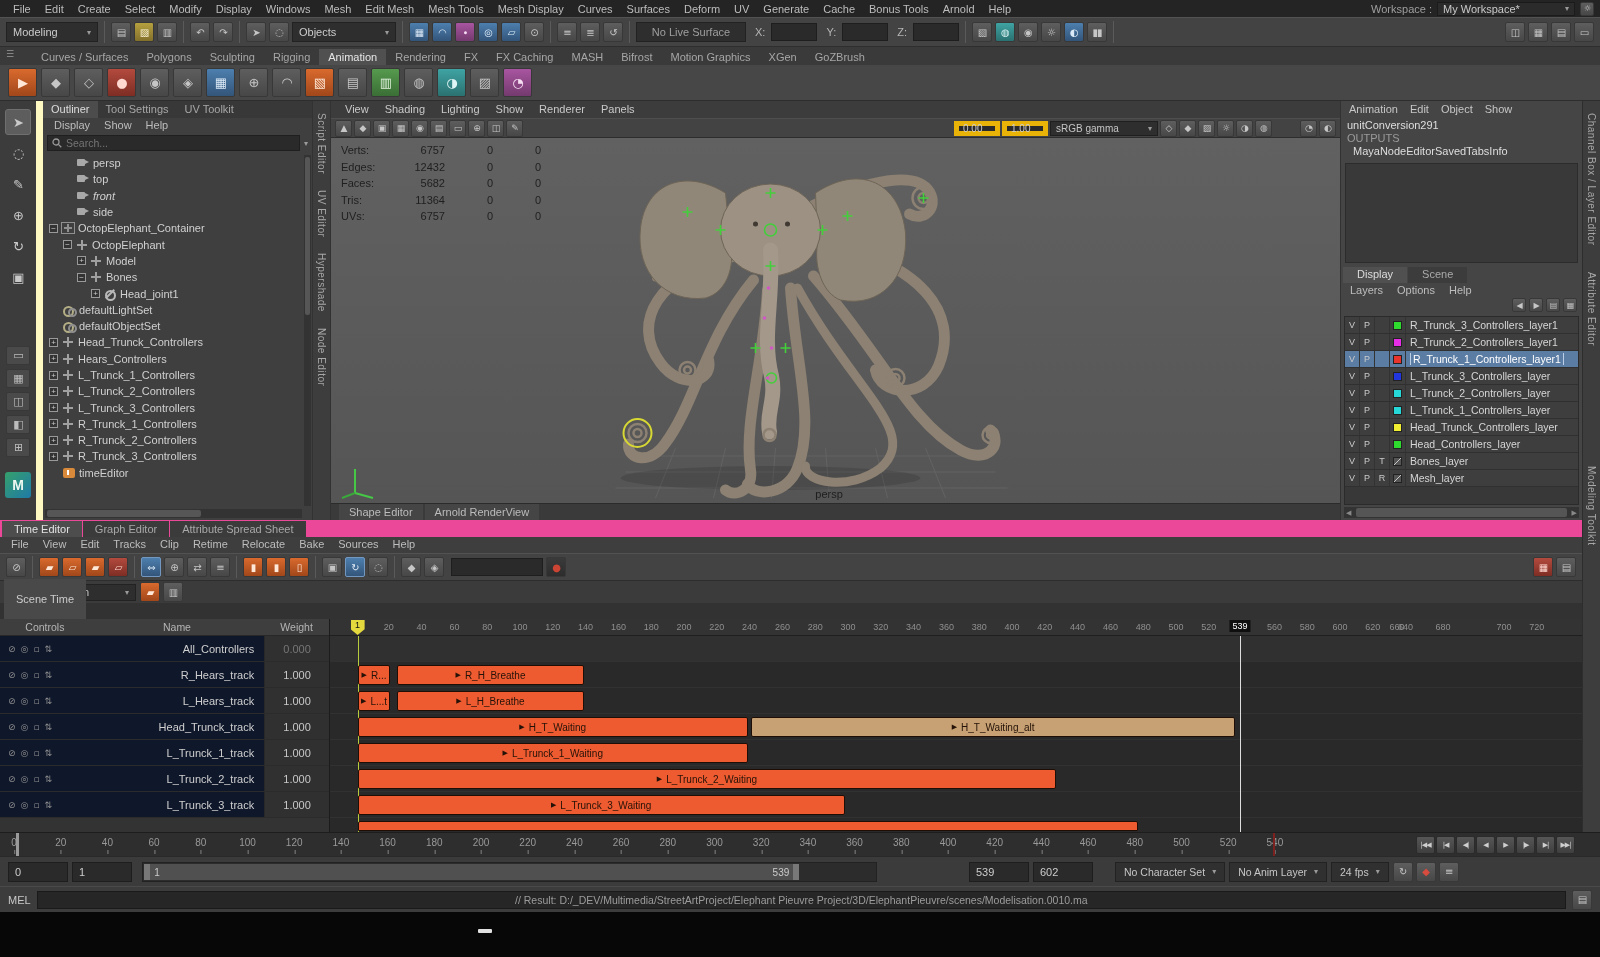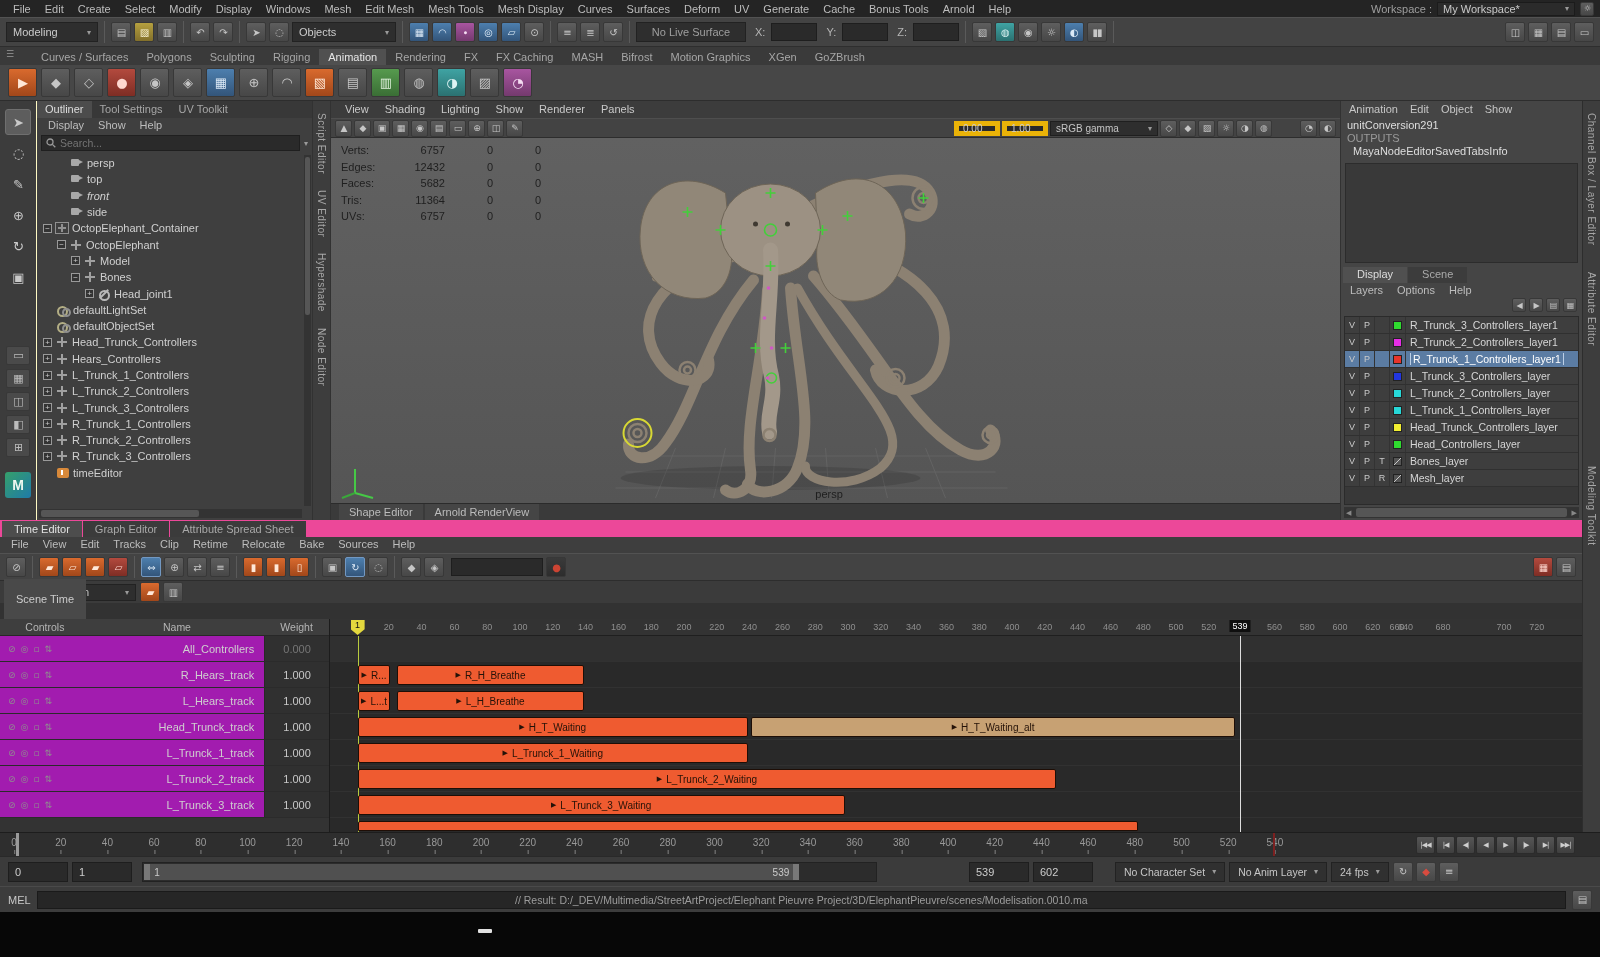--- a/index.html
+++ b/index.html
@@ -45,21 +45,21 @@
   .vtab+.vtab{margin-top:26px}
   .vtab.gap{margin-top:120px}
   
   #toolbox{width:36px;background:#3c3c3c;display:flex;flex-direction:column;align-items:center;padding-top:8px;gap:5px}
   .gi.tool{width:26px;height:26px;font-size:13px;background:transparent;border:none;color:#c9c9c9}
   .gi.tool.sel{background:#5d5d5d;border:1px solid #6f6f6f;border-radius:3px}
   .tbspacer{height:46px}
   .gi.lay{width:24px;height:19px;font-size:11px;background:#4a4a4a;border:1px solid #383838;color:#bdbdbd}
   .mayalogo{width:26px;height:26px;margin-top:10px;border-radius:3px;background:linear-gradient(135deg,#35a06b,#1f7aa8);color:#eef7f0;font-weight:bold;display:flex;align-items:center;justify-content:center;font-size:14px}
   
-  #outliner{width:276px;background:#3f3f3f;border-left:1px solid #fef9c3;display:flex;flex-direction:column;min-width:0}
+  #outliner{width:276px;background:#3f3f3f;border-left:7px solid #fef9c3;display:flex;flex-direction:column;min-width:0}
   #ol-tabs{height:17px;display:flex;background:#383838}
   .oltab{padding:2px 8px;color:#a6a6a6;white-space:nowrap}
   .oltab.active{background:#4c4c4c;color:#dddddd}
   #ol-menus{height:15px;display:flex;padding-left:4px;background:#3f3f3f}
   .olmenu{padding:1px 7px;color:#bdbdbd}
   #ol-search{height:20px;display:flex;align-items:center;padding:1px 4px;gap:4px}
   #ol-search .box{flex:1;height:16px;background:#2a2a2a;border:1px solid #1f1f1f;display:flex;align-items:center;gap:4px;padding:0 4px}
   #ol-search input{flex:1;background:transparent;border:none;outline:none;color:#bbb;font-size:10.5px;font-family:"Liberation Sans",sans-serif}
   #ol-tree{flex:1;position:relative;overflow:hidden;padding-top:2px}
   .trow{height:16.3px;display:flex;align-items:center;color:#d0d0d0;white-space:nowrap}
@@ -140,21 +140,21 @@
   .tefield{width:92px;height:18px;background:#2a2a2a;border:1px solid #1e1e1e;margin-left:4px}
   #tecomp{height:22px;background:#3b3b3b;display:flex;align-items:center;gap:4px;padding:0 4px}
   #tecomp .dd{height:17px;width:132px;font-size:10.5px}
   #tescene{height:16px;background:#323232;display:flex;align-items:flex-end;padding-left:4px}
   .scenetab{padding:14px 12px;background:#494949;color:#cccccc}
   #tetracks{flex:1;display:flex;min-height:0;background:#262626}
   #tetable{width:330px;background:#333;border-right:1px solid #1c1c1c;display:flex;flex-direction:column;flex:none}
   .tthead{height:17px;display:flex;background:#3e3e3e;border-bottom:1px solid #282828}
   .tth{color:#b5b5b5;font-size:10.5px;display:flex;align-items:center;justify-content:center}
   .tth.c1{width:90px}.tth.c2{width:175px}.tth.c3{width:65px}
-  .ttrow{height:26px;display:flex;border-bottom:1px solid #2b2b2b;background:#a21caf}
+  .ttrow{height:26px;display:flex;border-bottom:1px solid #2b2b2b;background:#0f172a}
   .tt-controls{width:90px;display:flex;align-items:center;gap:5px;padding-left:8px}
   .tico{font-style:normal;color:#8f8f8f;font-size:9px;font-family:"DejaVu Sans",sans-serif}
   .tico.t1::before{content:"⊘"}.tico.t2::before{content:"◎"}.tico.t3::before{content:"▫"}.tico.t4::before{content:"⇅"}
   .tt-name{width:175px;display:flex;align-items:center;justify-content:flex-end;padding-right:10px;color:#cfcfcf;white-space:nowrap}
   .tt-weight{width:65px;display:flex;align-items:center;justify-content:center;color:#c8c8c8;background:#303030;border-left:1px solid #282828}
   .tt-weight.dim{color:#767676}
   #tetimeline{flex:1;position:relative;overflow:hidden}
   #teruler{height:17px;background:#333;border-bottom:1px solid #1f1f1f;position:relative}
   .tick{position:absolute;top:3px;transform:translateX(-50%);color:#8f8f8f;font-size:9px}
   .curframe{position:absolute;top:1px;transform:translateX(-50%);background:#0f0f0f;color:#fff;font-size:9px;padding:1px 3px;z-index:3}

